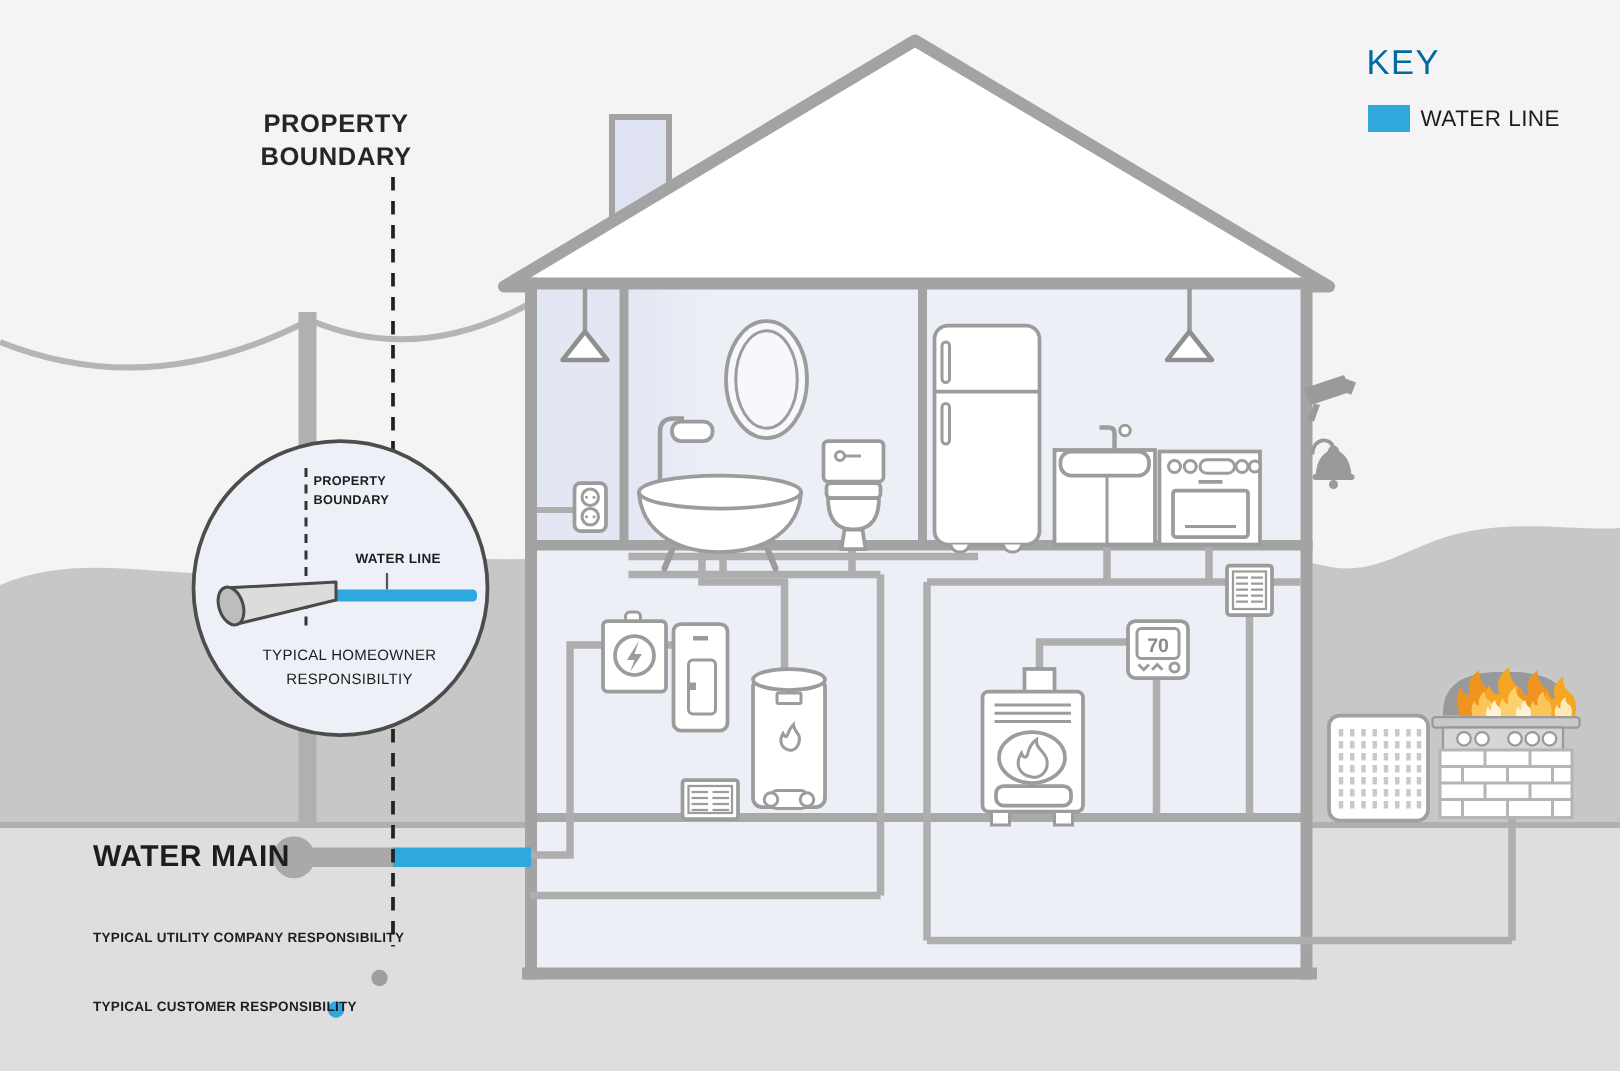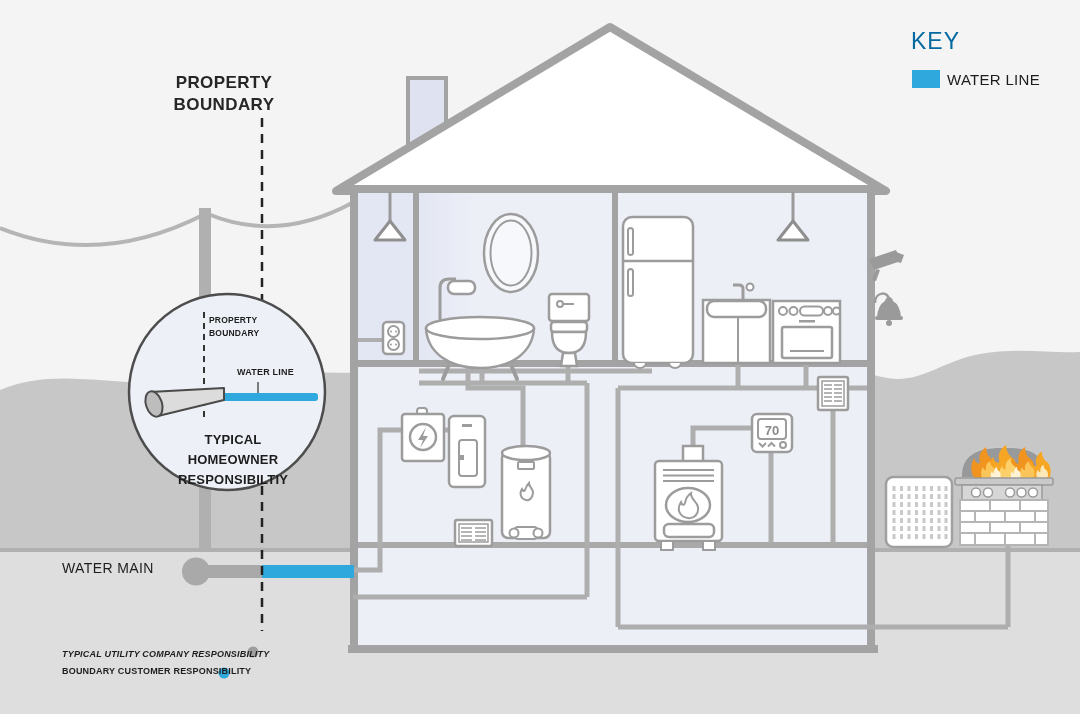--- a/index.html
+++ b/index.html
@@ -2,27 +2,27 @@
 <html><head>
 <meta charset="utf-8">
 <style>
   html,body{margin:0;padding:0;background:#f4f4f4;}
   #stage{position:relative;width:1080px;height:714px;overflow:hidden;
          font-family:"Liberation Sans",sans-serif;background:#f4f4f4;}
   #scene{position:absolute;left:0;top:0;}
   .lbl{position:absolute;color:#222;font-family:"Liberation Sans",sans-serif;}
   .lbl-property-boundary{left:140px;top:72px;width:168px;text-align:center;
       font-size:17px;font-weight:600;line-height:1.32;letter-spacing:.4px;color:#262626;}
-  .lbl-water-main{left:62px;top:560px;font-size:14px;font-weight:400;letter-spacing:.4px;color:#1d1d1d;text-align:right;}
+  .lbl-water-main{left:62px;top:560px;font-size:20px;font-weight:700;letter-spacing:.4px;color:#1d1d1d;text-align:right;}
   .lbl-key-title{left:911px;top:28px;font-size:23px;font-weight:500;letter-spacing:1px;color:#0369a1;}
   .lbl-key-item{left:947px;top:71px;font-size:15px;font-weight:500;letter-spacing:.3px;color:#1c1c1c;}
   .lbl-inset-pb{left:209px;top:314px;width:82px;font-size:8.5px;font-weight:700;line-height:1.5;letter-spacing:.2px;color:#1d1d1d;}
   .lbl-inset-wl{left:237px;top:367px;font-size:9px;font-weight:700;letter-spacing:.2px;color:#1d1d1d;}
-  .lbl-inset-ho{left:170px;top:430px;width:126px;text-align:center;font-size:13px;font-weight:700;line-height:1.55;letter-spacing:.2px;color:#1d1d1d;}
-  .lbl-legend-1{left:62px;top:649px;font-size:9px;font-weight:700;letter-spacing:.2px;color:#1d1d1d;font-style:italic;}
+  .lbl-inset-ho{left:170px;top:430px;width:126px;text-align:center;font-size:10px;font-weight:400;line-height:1.55;letter-spacing:.2px;color:#1d1d1d;}
+  .lbl-legend-1{left:62px;top:620px;font-size:9px;font-weight:700;letter-spacing:.2px;color:#1d1d1d;}
   .lbl-legend-2{left:62px;top:666px;font-size:9px;font-weight:700;letter-spacing:.2px;color:#1d1d1d;}
 </style>
 </head>
 <body>
 
 <div id="stage">
 <svg id="scene" width="1080" height="714" viewBox="0 0 1080 714">
   <defs>
     <linearGradient id="fadeL" x1="0" y1="0" x2="1" y2="0">
       <stop offset="0" stop-color="#e3e7f3"></stop>
@@ -294,14 +294,14 @@
 </svg>
 
 <div class="lbl lbl-property-boundary">PROPERTY BOUNDARY</div>
 <div class="lbl lbl-water-main">WATER MAIN</div>
 <div class="lbl lbl-key-title">KEY</div>
 <div class="lbl lbl-key-item">WATER LINE</div>
 <div class="lbl lbl-inset-pb">PROPERTY BOUNDARY</div>
 <div class="lbl lbl-inset-wl">WATER LINE</div>
 <div class="lbl lbl-inset-ho">TYPICAL HOMEOWNER RESPONSIBILTIY</div>
 <div class="lbl lbl-legend-1">TYPICAL UTILITY  COMPANY RESPONSIBILITY</div>
-<div class="lbl lbl-legend-2">BOUNDARY CUSTOMER RESPONSIBILITY</div>
+<div class="lbl lbl-legend-2">TYPICAL CUSTOMER RESPONSIBILITY</div>
 </div>
 
 </body></html>

